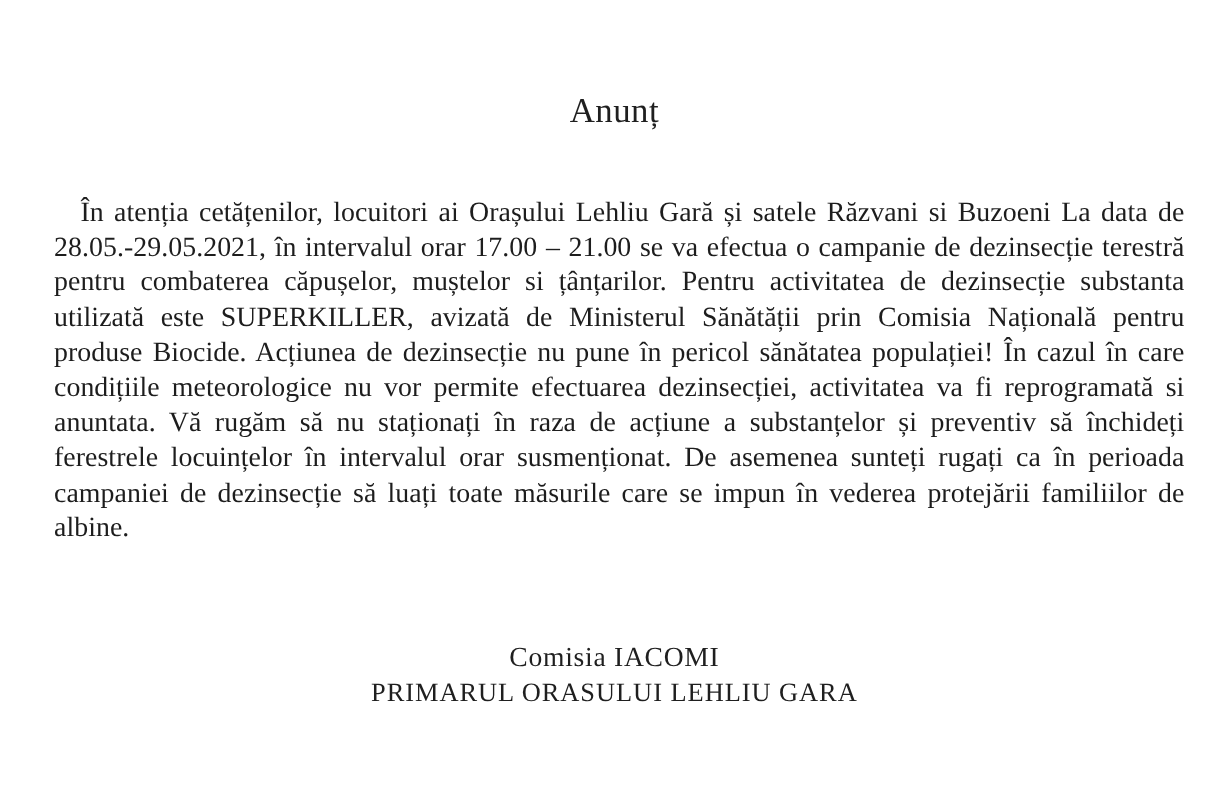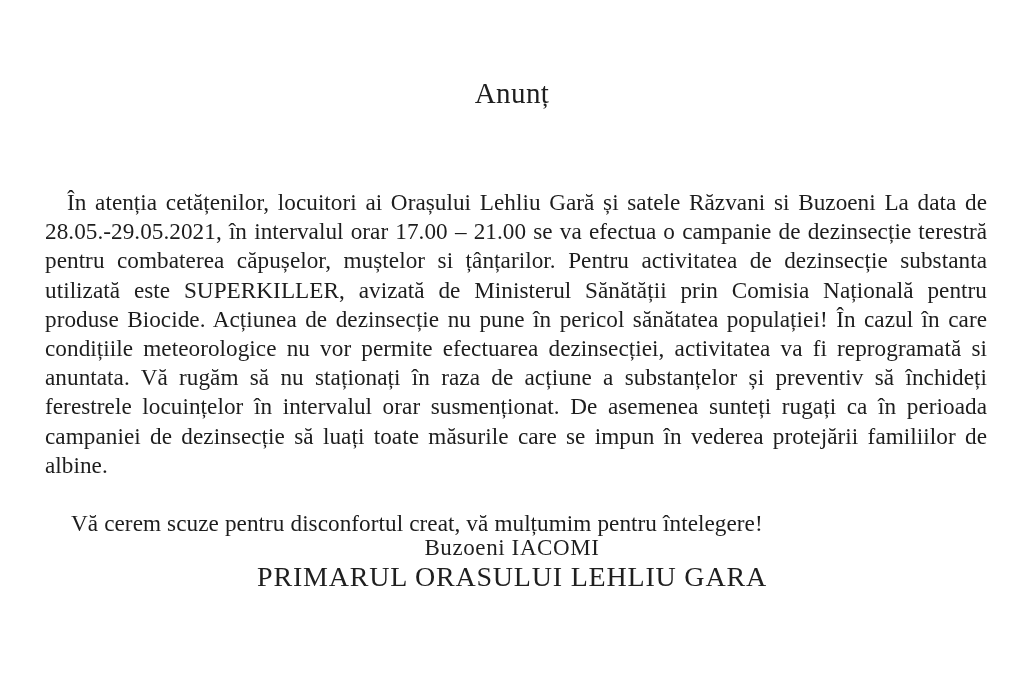--- a/index.html
+++ b/index.html
@@ -50,21 +50,20 @@
     font-size: 23.2px;
     line-height: 29.2px;
     text-align: justify;
     text-justify: inter-word;
     color: #1d1d1d;
     letter-spacing: 0.05px;
     word-spacing: 0.2px;
   }
   .para.main {
     text-indent: 22px;
-    margin-top: 25px;
   }
   .para.closing {
     margin-top: 0;
     text-indent: 26px;
     text-align: left;
   }
 
   
   .para.main:after {
     content: "";
@@ -80,35 +79,34 @@
     width: 1024px;
     text-align: center;
     color: #1f1f1f;
   }
   .sig-name {
     font-size: 23px;
     line-height: 29px;
     letter-spacing: 0.6px;
   }
   .sig-role {
-    font-size: 28px;
+    font-size: 22px;
     line-height: 30px;
     letter-spacing: 0.8px;
   }
 </style>
 </head>
 <body style="background: rgb(255, 255, 255);">
 
 <div class="page">
 
   <div class="doc-title">Anunț</div>
 
   <div class="body-block">
     <p class="para main">În atenția cetățenilor, locuitori ai Orașului Lehliu Gară și satele Răzvani si Buzoeni La data de 28.05.-29.05.2021, în intervalul orar 17.00 – 21.00 se va efectua  o campanie de dezinsecție terestră pentru combaterea căpușelor, muștelor si țânțarilor. Pentru activitatea de dezinsecție substanta utilizată este SUPERKILLER, avizată de Ministerul Sănătății prin Comisia Națională pentru produse Biocide. Acțiunea de dezinsecție nu pune în pericol sănătatea populației! În cazul în care condițiile meteorologice nu vor permite efectuarea dezinsecției, activitatea va fi reprogramată si anuntata. Vă rugăm să nu staționați în raza de acțiune a substanțelor și preventiv să închideți ferestrele locuințelor în intervalul orar susmenționat. De asemenea sunteți rugați ca în perioada campaniei de dezinsecție să luați toate măsurile care se impun în vederea protejării familiilor de albine.</p>
-    <p class="para closing">Vă cerem scuze pentru disconfortul creat, vă mulțumim pentru întelegere!</p>
   </div>
 
   <div class="signature">
-    <div class="sig-name">Buzoeni IACOMI</div>
+    <div class="sig-name">Comisia IACOMI</div>
     <div class="sig-role">PRIMARUL ORASULUI LEHLIU GARA</div>
   </div>
 
 </div>
 
 </body></html>

